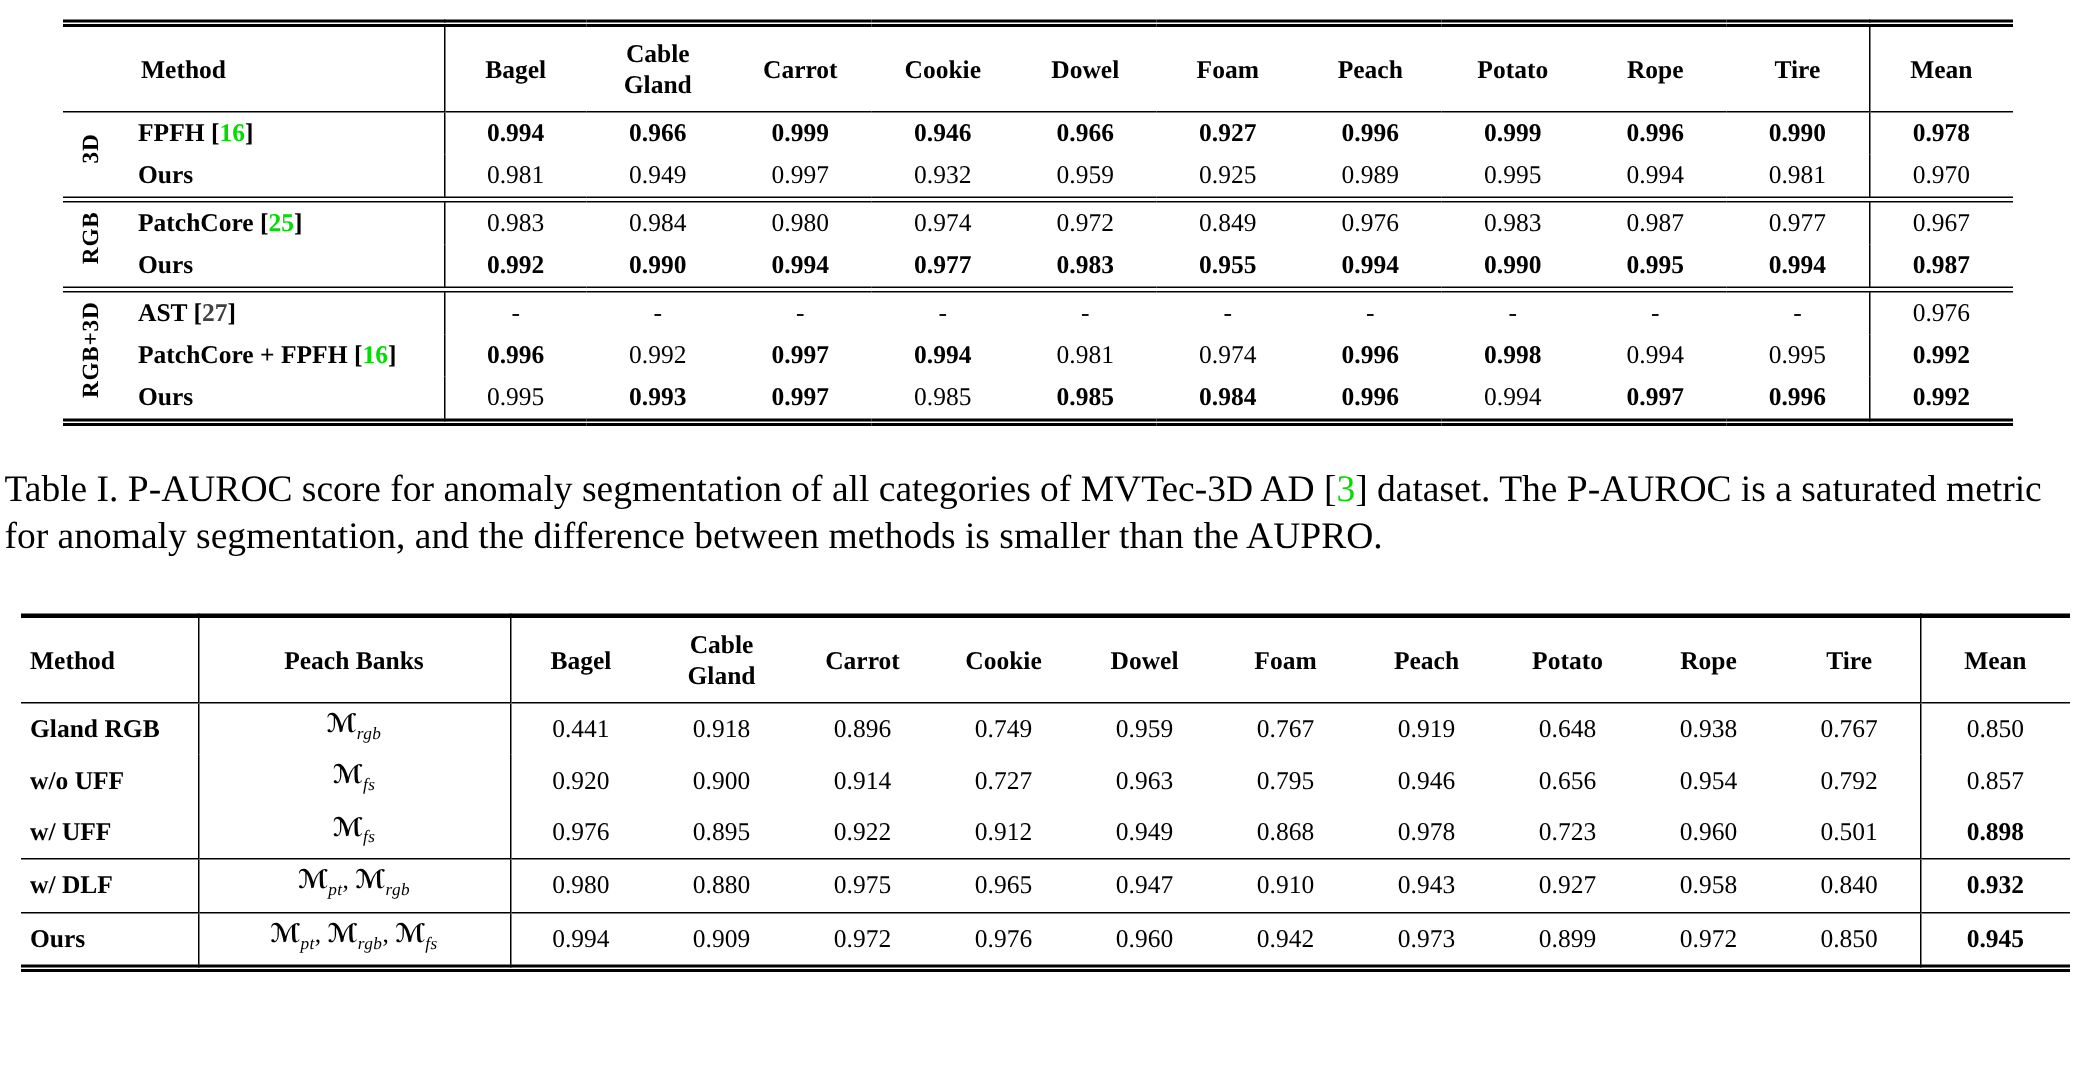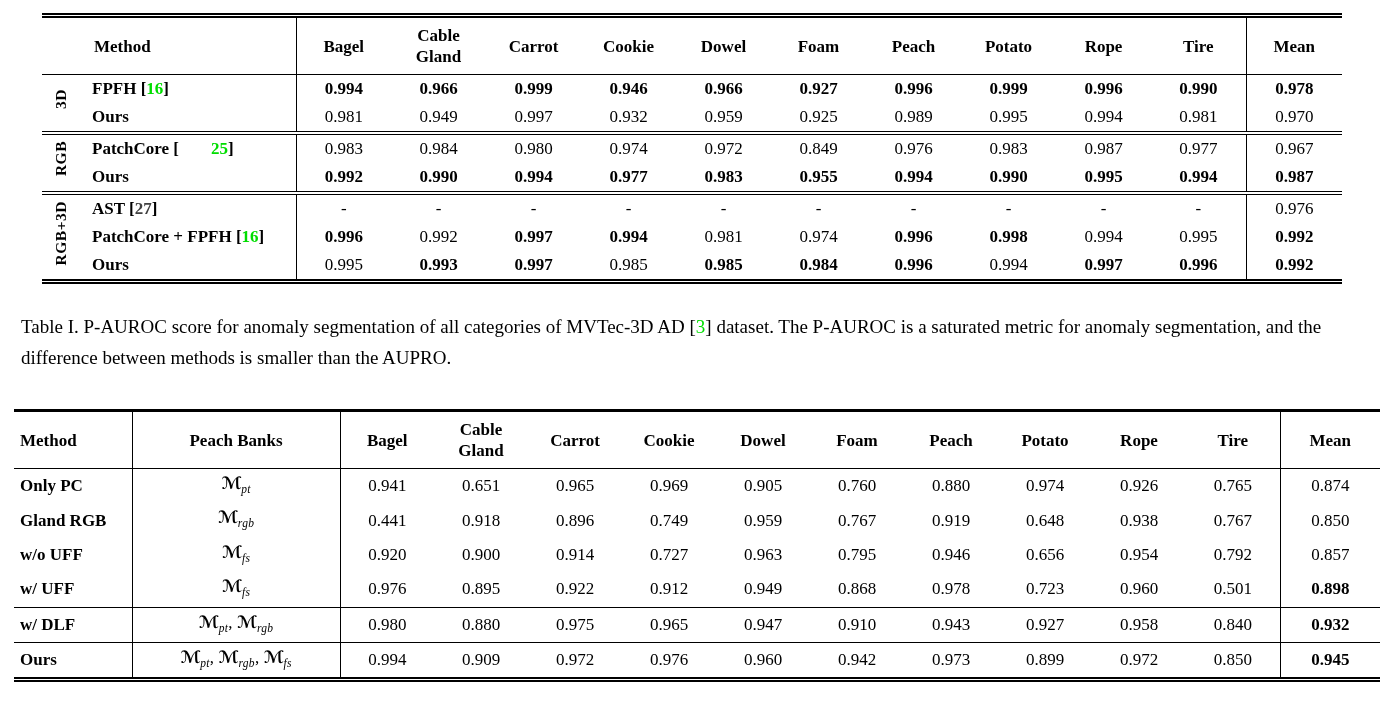--- a/index.html
+++ b/index.html
@@ -35,21 +35,21 @@
 
   td.rowlabel{padding:0;text-align:center;vertical-align:middle;}
   .rot{display:inline-block;writing-mode:vertical-rl;transform:rotate(180deg);
        font-weight:bold;font-size:15.5px;letter-spacing:.5px;line-height:1;}
 
   .mcal{font-family:"DejaVu Sans","DejaVu Serif",serif;font-style:italic;
         font-weight:600;font-size:17px;}
   .msub{font-style:italic;font-size:11.5px;letter-spacing:.3px;}
 
   .cap{margin:0;}
-  .cap1{margin:27px 5px 0 21px;font-size:19px;line-height:31px;text-align:left;}
+  .cap1{margin:27px 5px 0 3px;font-size:25px;line-height:31px;text-align:left;}
 </style>
 </head>
 <body>
 
 <div class="page">
   <table id="table1" class="tbl t1">
       <colgroup>
         <col style="width: 38px;">
         <col style="width: 216px;">
         <col style="width: 95px;">
@@ -107,21 +107,21 @@
           <td class="num">0.989</td>
           <td class="num">0.995</td>
           <td class="num">0.994</td>
           <td class="num">0.981</td>
           <td class="num mean-cell">0.970</td>
         </tr>
       </tbody>
       <tbody>
         <tr>
           <td class="rowlabel" rowspan="2"><span class="rot">RGB</span></td>
-          <td class="method"><span>PatchCore</span> [<span class="cite" style="color: rgb(0, 221, 0); margin-left: 32px;">25</span>]</td>
+          <td class="method"><span>PatchCore</span> [<span class="cite" style="color: rgb(0, 221, 0);">25</span>]</td>
           <td class="num">0.983</td>
           <td class="num">0.984</td>
           <td class="num">0.980</td>
           <td class="num">0.974</td>
           <td class="num">0.972</td>
           <td class="num">0.849</td>
           <td class="num">0.976</td>
           <td class="num">0.983</td>
           <td class="num">0.987</td>
           <td class="num">0.977</td>
@@ -217,35 +217,20 @@
           <th class="cat-h">Foam</th>
           <th class="cat-h">Peach</th>
           <th class="cat-h">Potato</th>
           <th class="cat-h">Rope</th>
           <th class="cat-h">Tire</th>
           <th class="mean-h">Mean</th>
         </tr>
       </thead>
       <tbody>
         <tr>
-          <td class="method">Only PC</td>
-          <td class="banks"><span class="mcal">ℳ</span><sub class="msub">pt</sub></td>
-          <td class="num">0.941</td>
-          <td class="num">0.651</td>
-          <td class="num">0.965</td>
-          <td class="num">0.969</td>
-          <td class="num">0.905</td>
-          <td class="num">0.760</td>
-          <td class="num">0.880</td>
-          <td class="num">0.974</td>
-          <td class="num">0.926</td>
-          <td class="num">0.765</td>
-          <td class="num mean-cell">0.874</td>
-        </tr>
-        <tr>
           <td class="method">Gland RGB</td>
           <td class="banks"><span class="mcal">ℳ</span><sub class="msub">rgb</sub></td>
           <td class="num">0.441</td>
           <td class="num">0.918</td>
           <td class="num">0.896</td>
           <td class="num">0.749</td>
           <td class="num">0.959</td>
           <td class="num">0.767</td>
           <td class="num">0.919</td>
           <td class="num">0.648</td>

